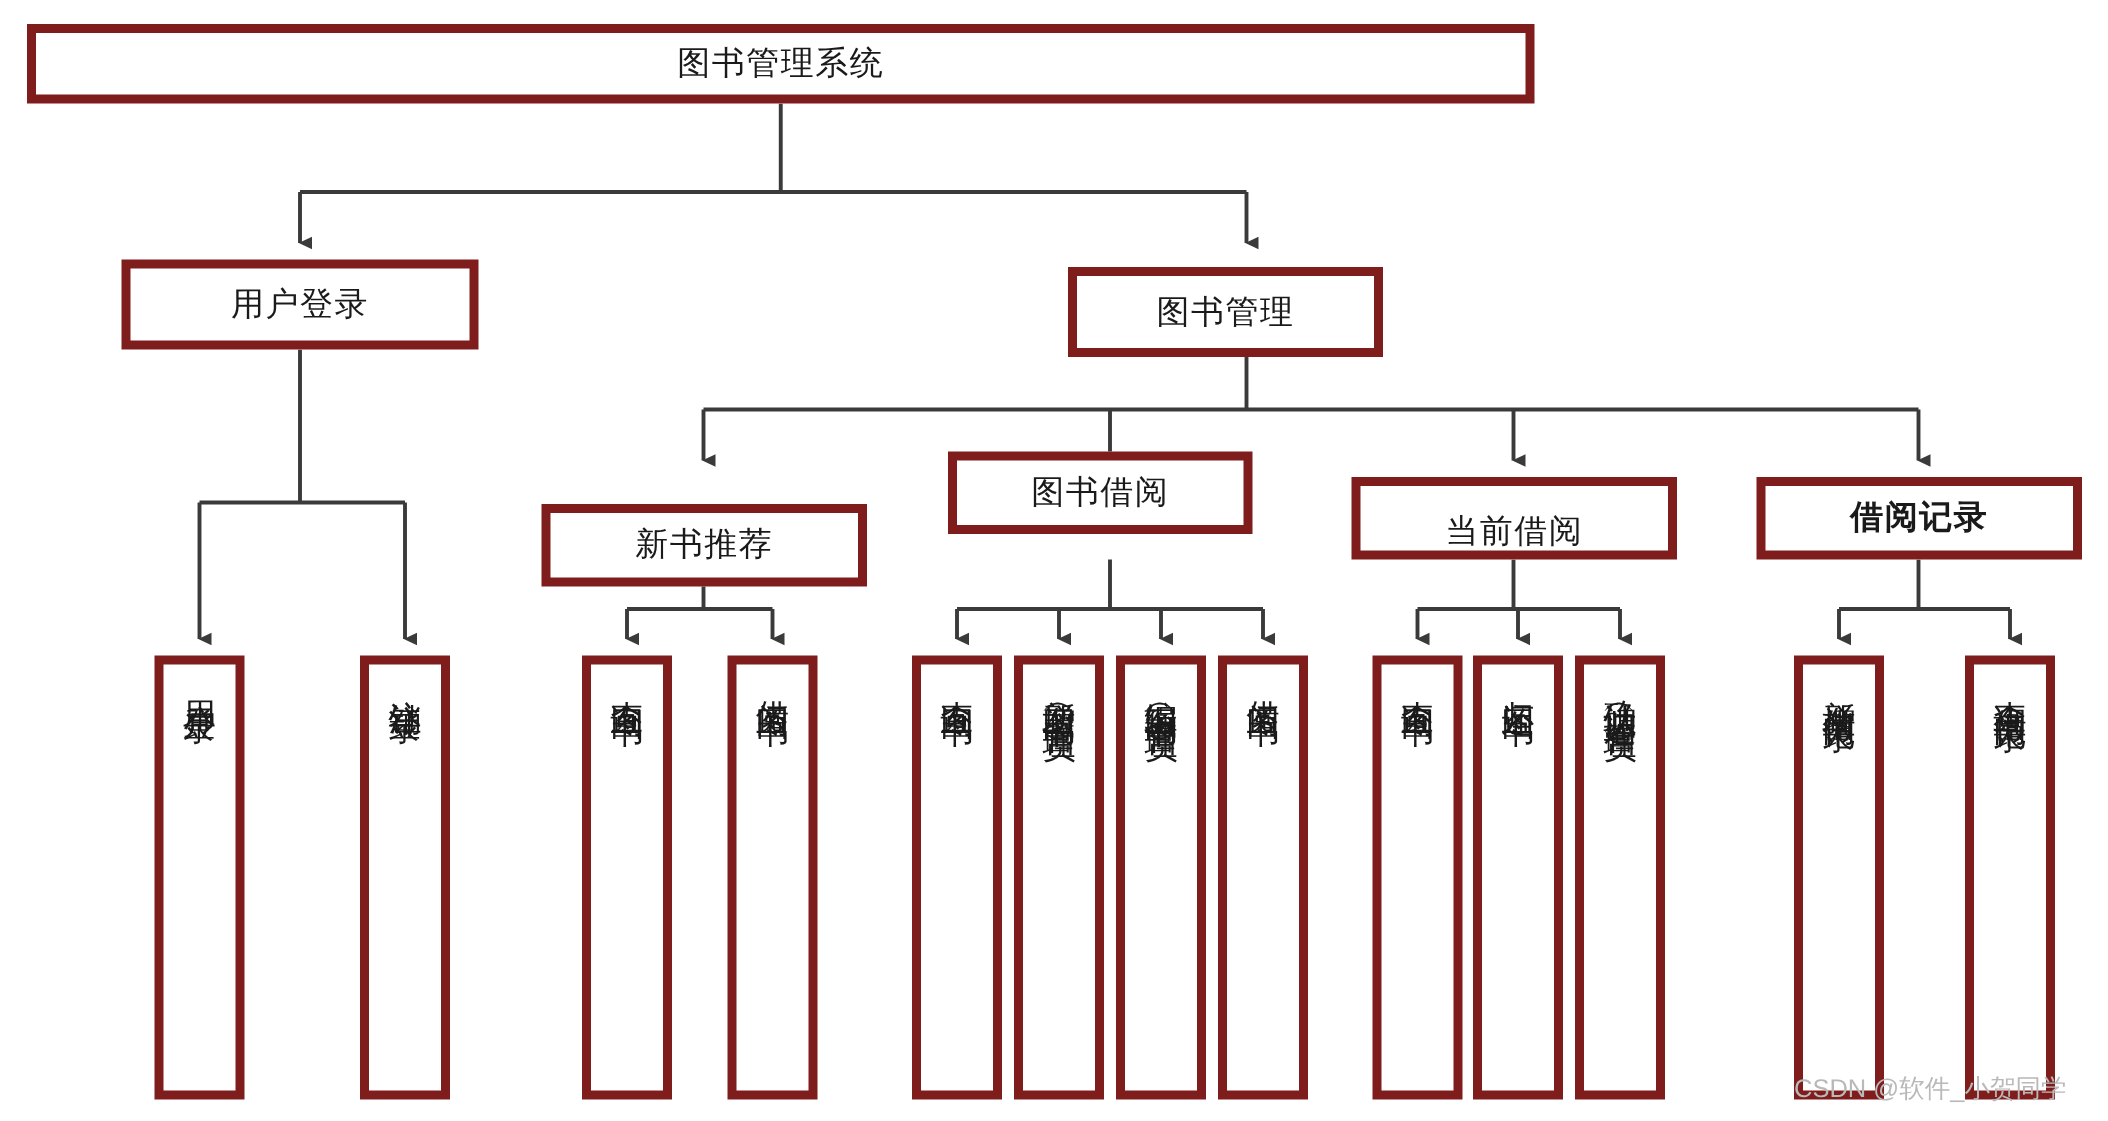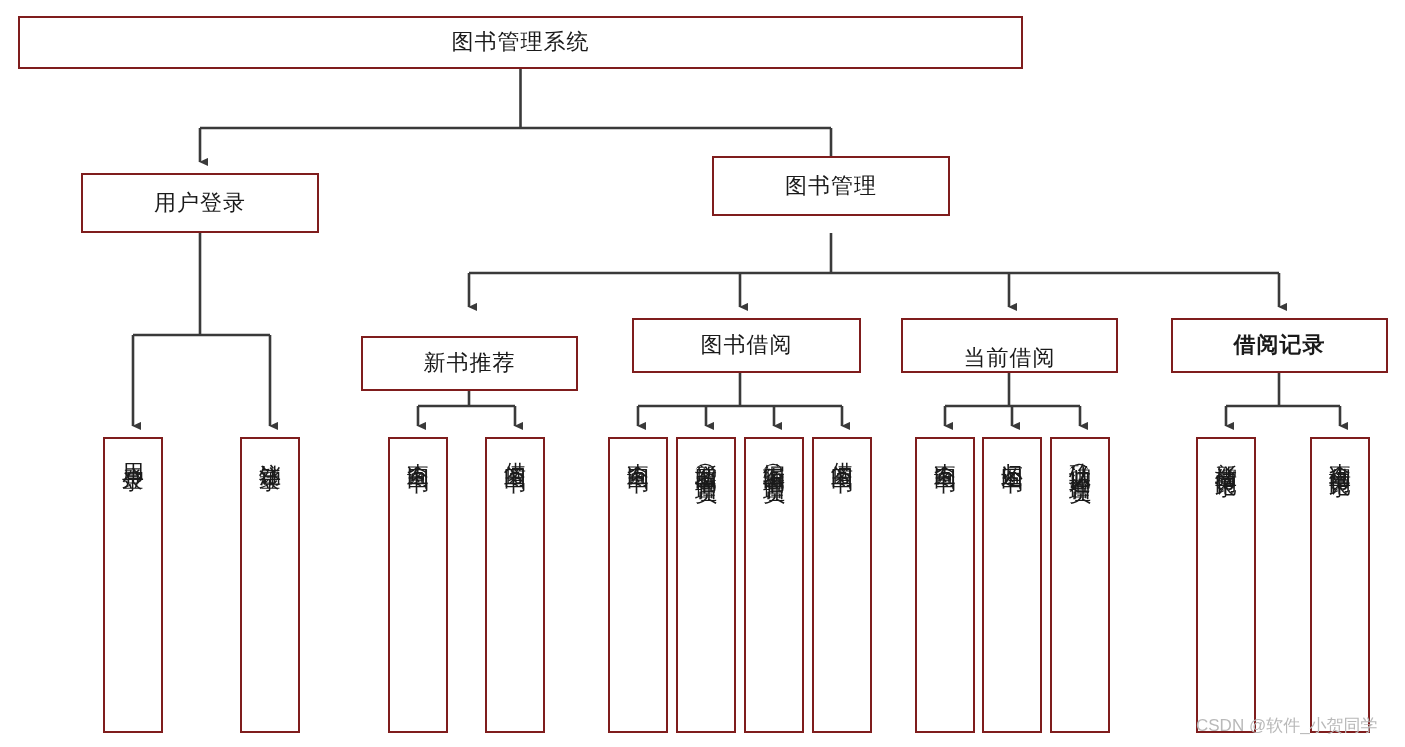--- a/index.html
+++ b/index.html
@@ -22,21 +22,21 @@
   svg#diagram-svg {
     position: absolute;
     left: 0;
     top: 0;
     width: 1405px;
     height: 747px;
   }
   .node-box {
     position: absolute;
     box-sizing: border-box;
-    border: 2px solid #7f1d1d;
+    border: 6px solid #7f1d1d;
     background: #ffffff;
     display: flex;
     align-items: center;
     justify-content: center;
   }
   .node-label-h {
     font-size: 22px;
     color: #1a1a1a;
     line-height: 1.2;
     letter-spacing: 1px;
@@ -125,28 +125,28 @@
     </g>
   </svg>
 
   <div class="node-box" style="left: 18px; top: 16px; width: 1005px; height: 53px;">
     <span class="node-label-h">图书管理系统</span>
   </div>
 
   <div class="node-box" style="left: 81px; top: 173px; width: 238px; height: 60px;">
     <span class="node-label-h">用户登录</span>
   </div>
-  <div class="node-box" style="left: 712px; top: 156px; width: 238px; height: 60px;">
+  <div class="node-box" style="left: 712px; top: 178px; width: 210px; height: 60px;">
     <span class="node-label-h">图书管理</span>
   </div>
 
   <div class="node-box" style="left: 361px; top: 336px; width: 217px; height: 55px;">
     <span class="node-label-h">新书推荐</span>
   </div>
-  <div class="node-box" style="left: 632px; top: 318px; width: 229px; height: 55px;">
+  <div class="node-box" style="left: 632px; top: 301px; width: 203px; height: 55px;">
     <span class="node-label-h">图书借阅</span>
   </div>
   <div class="node-box" style="left: 901px; top: 318px; width: 217px; height: 55px; align-items: flex-end;">
     <span class="node-label-h">当前借阅</span>
   </div>
   <div class="node-box" style="left: 1171px; top: 318px; width: 217px; height: 55px; font-weight: bold;">
     <span class="node-label-h">借阅记录</span>
   </div>
 
   <div class="node-box vertical" style="left: 103px; top: 437px; width: 60px; height: 296px;">

